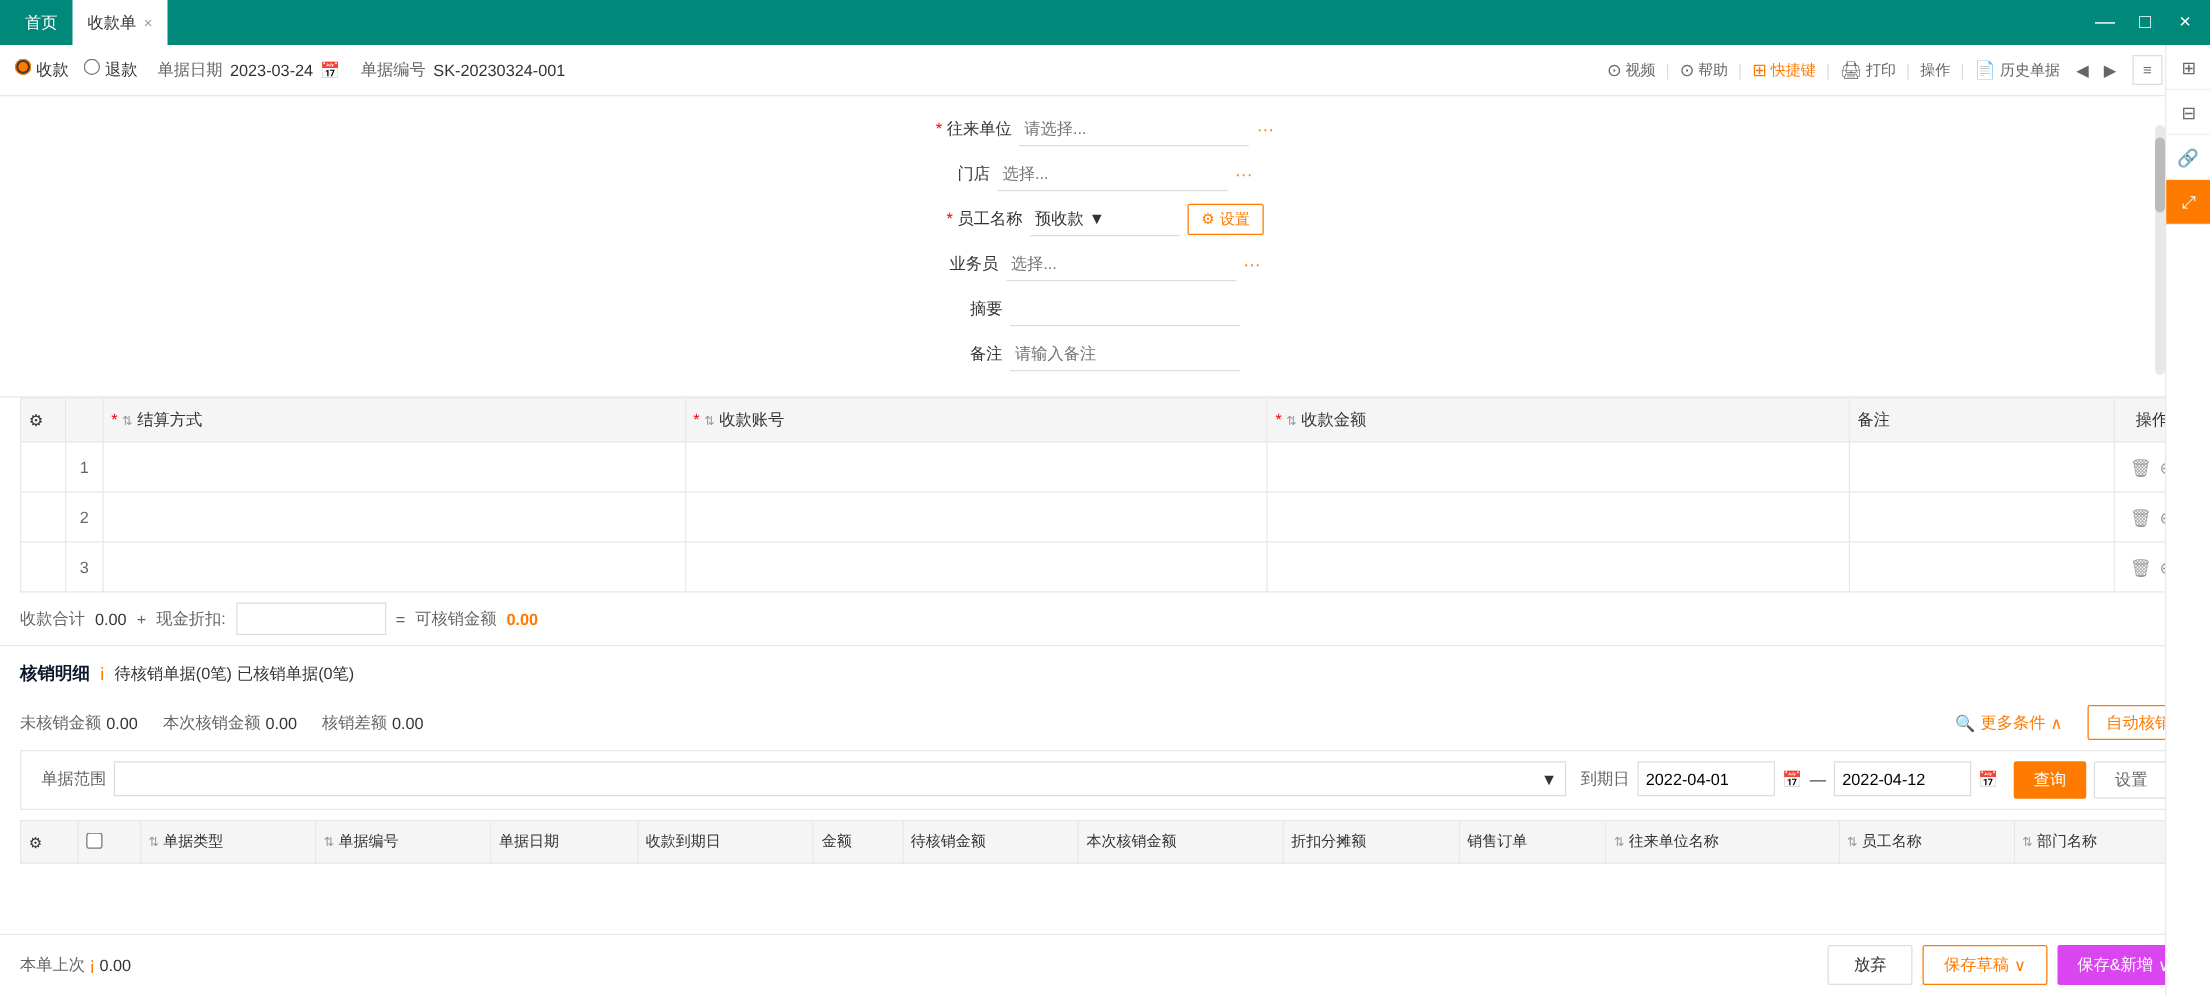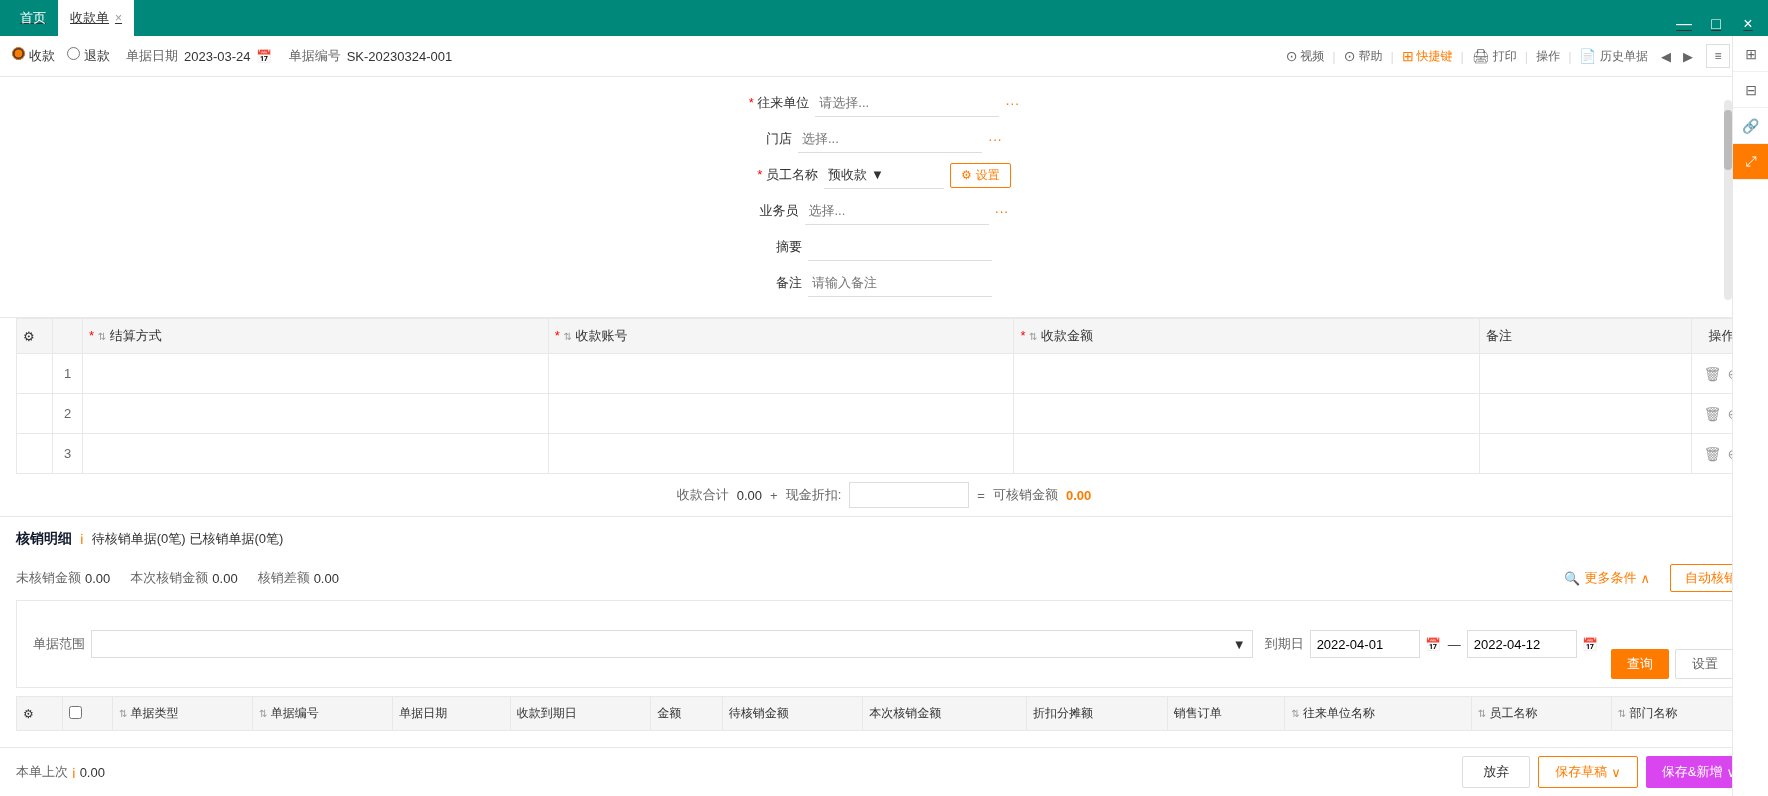--- a/index.html
+++ b/index.html
@@ -1,25 +1,24 @@
 <!DOCTYPE html>
 <html><head>
   <meta charset="utf-8">
   <style>
     * { box-sizing: border-box; margin: 0; padding: 0; }
     body { font-family: 'Microsoft YaHei', Arial, sans-serif; font-size: 13px; background: #f0f2f5; color: #333; overflow: hidden; }
 
     
     .top-nav {
       display: flex;
-      align-items: flex-end;
+      align-items: center;
       background: #00897b;
       height: 36px;
       padding: 0 8px;
-      text-decoration: underline;
     }
     .top-nav .nav-home {
       color: #fff;
       padding: 0 12px;
       height: 36px;
       display: flex;
       align-items: center;
       font-size: 13px;
       cursor: pointer;
     }
@@ -266,21 +265,21 @@
     }
     .gear-th {
       width: 36px;
       text-align: center;
     }
 
     
     .summary-row {
       display: flex;
       align-items: center;
-      justify-content: center;
+      justify-content: flex-start;
       padding: 8px 16px;
       gap: 8px;
       font-size: 13px;
       color: #666;
       border-bottom: 1px solid #e8e8e8;
       flex-shrink: 0;
     }
     .summary-row .amount { color: #333; }
     .summary-row .result-amount { color: #ff7b00; font-weight: bold; }
     .summary-input {
@@ -354,21 +353,21 @@
       border-radius: 2px;
       font-size: 13px;
     }
 
     
     .filter-area {
       padding: 8px 16px;
       border: 1px solid #e8e8e8;
       margin: 0 16px 8px;
       display: flex;
-      align-items: center;
+      align-items: flex-start;
       gap: 12px;
       flex-shrink: 0;
     }
     .filter-field {
       display: flex;
       align-items: center;
       gap: 6px;
       flex: 1;
     }
     .filter-label { font-size: 13px; color: #666; white-space: nowrap; }
@@ -396,21 +395,20 @@
       width: 110px;
     }
     .cal-btn {
       color: #ff7b00;
       cursor: pointer;
     }
     .filter-actions {
       display: flex;
       gap: 6px;
       margin-left: auto;
-      margin-top: 40px;
     }
     .query-btn {
       background: #ff7b00;
       color: #fff;
       border: none;
       padding: 5px 16px;
       cursor: pointer;
       border-radius: 2px;
       font-size: 13px;
     }

